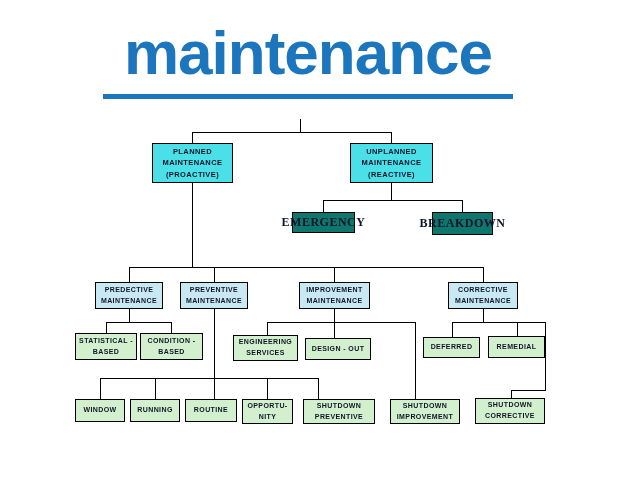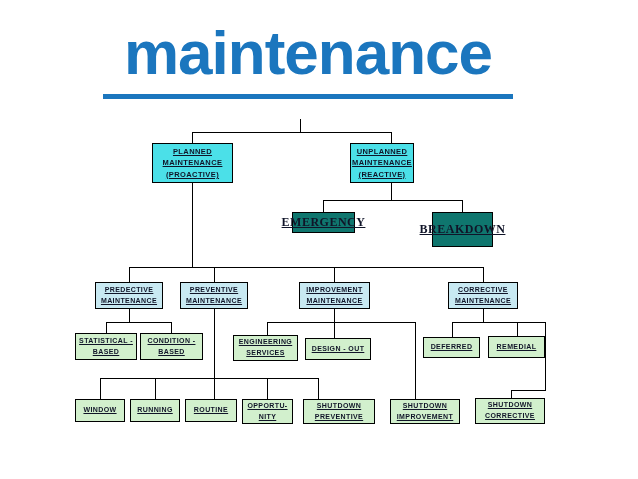--- a/index.html
+++ b/index.html
@@ -17,32 +17,31 @@
   
   #connectors{position:absolute;left:0;top:0;pointer-events:none;}
 
   
   .node{
     position:absolute;display:flex;align-items:center;justify-content:center;
     text-align:center;font-weight:bold;white-space:pre-line;
     border:1px solid #000;color:#101428;
     font-size:7px;line-height:1.55;letter-spacing:0.4px;
     box-sizing:border-box;
-    text-decoration:underline;
   }
   .cyan{background:#4BE0E8;border-width:1.5px;font-size:7.5px;}
   .paleblue{background:#0f766e;font-family:"Liberation Serif", serif;font-size:12px;letter-spacing:0.5px;text-align:center;}
   .lightblue{background:#C8E9F2;}
   .green{background:#D2F0CD;}
 
   
   #planned              {left:152px;top:143px;width:81px;height:40px;}
-  #unplanned            {left:350px;top:143px;width:64px;height:40px;}
+  #unplanned            {left:350px;top:143px;width:83px;height:40px;}
   #emergency            {left:292px;top:212px;width:63px;height:21px;}
-  #breakdown            {left:432px;top:212px;width:61px;height:35px;}
+  #breakdown            {left:432px;top:212px;width:61px;height:23px;}
   #predective           {left:95px; top:282px;width:68px;height:27px;}
   #preventive           {left:180px;top:282px;width:68px;height:27px;}
   #improvement          {left:299px;top:282px;width:71px;height:27px;}
   #corrective           {left:448px;top:282px;width:70px;height:27px;}
   #statistical          {left:75px; top:333px;width:62px;height:27px;}
   #condition            {left:140px;top:333px;width:63px;height:27px;}
   #engineering          {left:233px;top:335px;width:65px;height:26px;}
   #designout            {left:305px;top:338px;width:66px;height:22px;}
   #deferred             {left:423px;top:337px;width:57px;height:21px;}
   #remedial             {left:488px;top:336px;width:57px;height:22px;}

